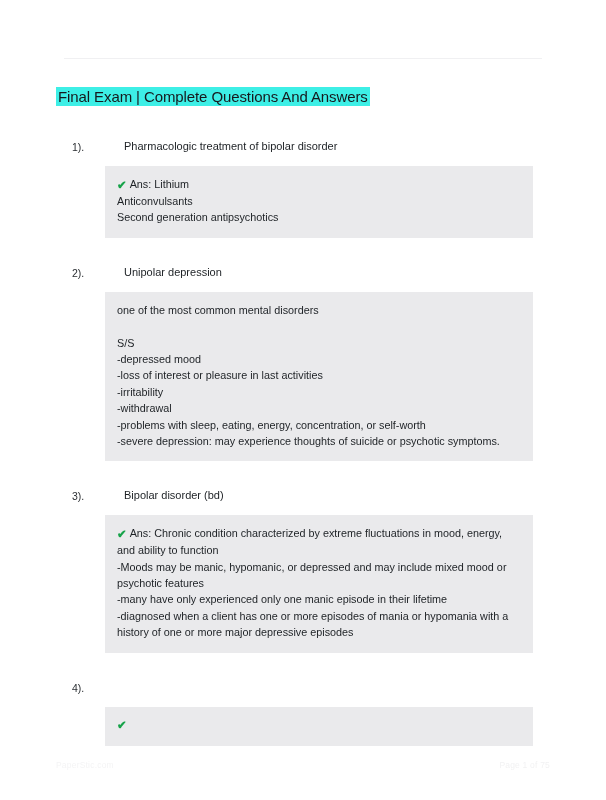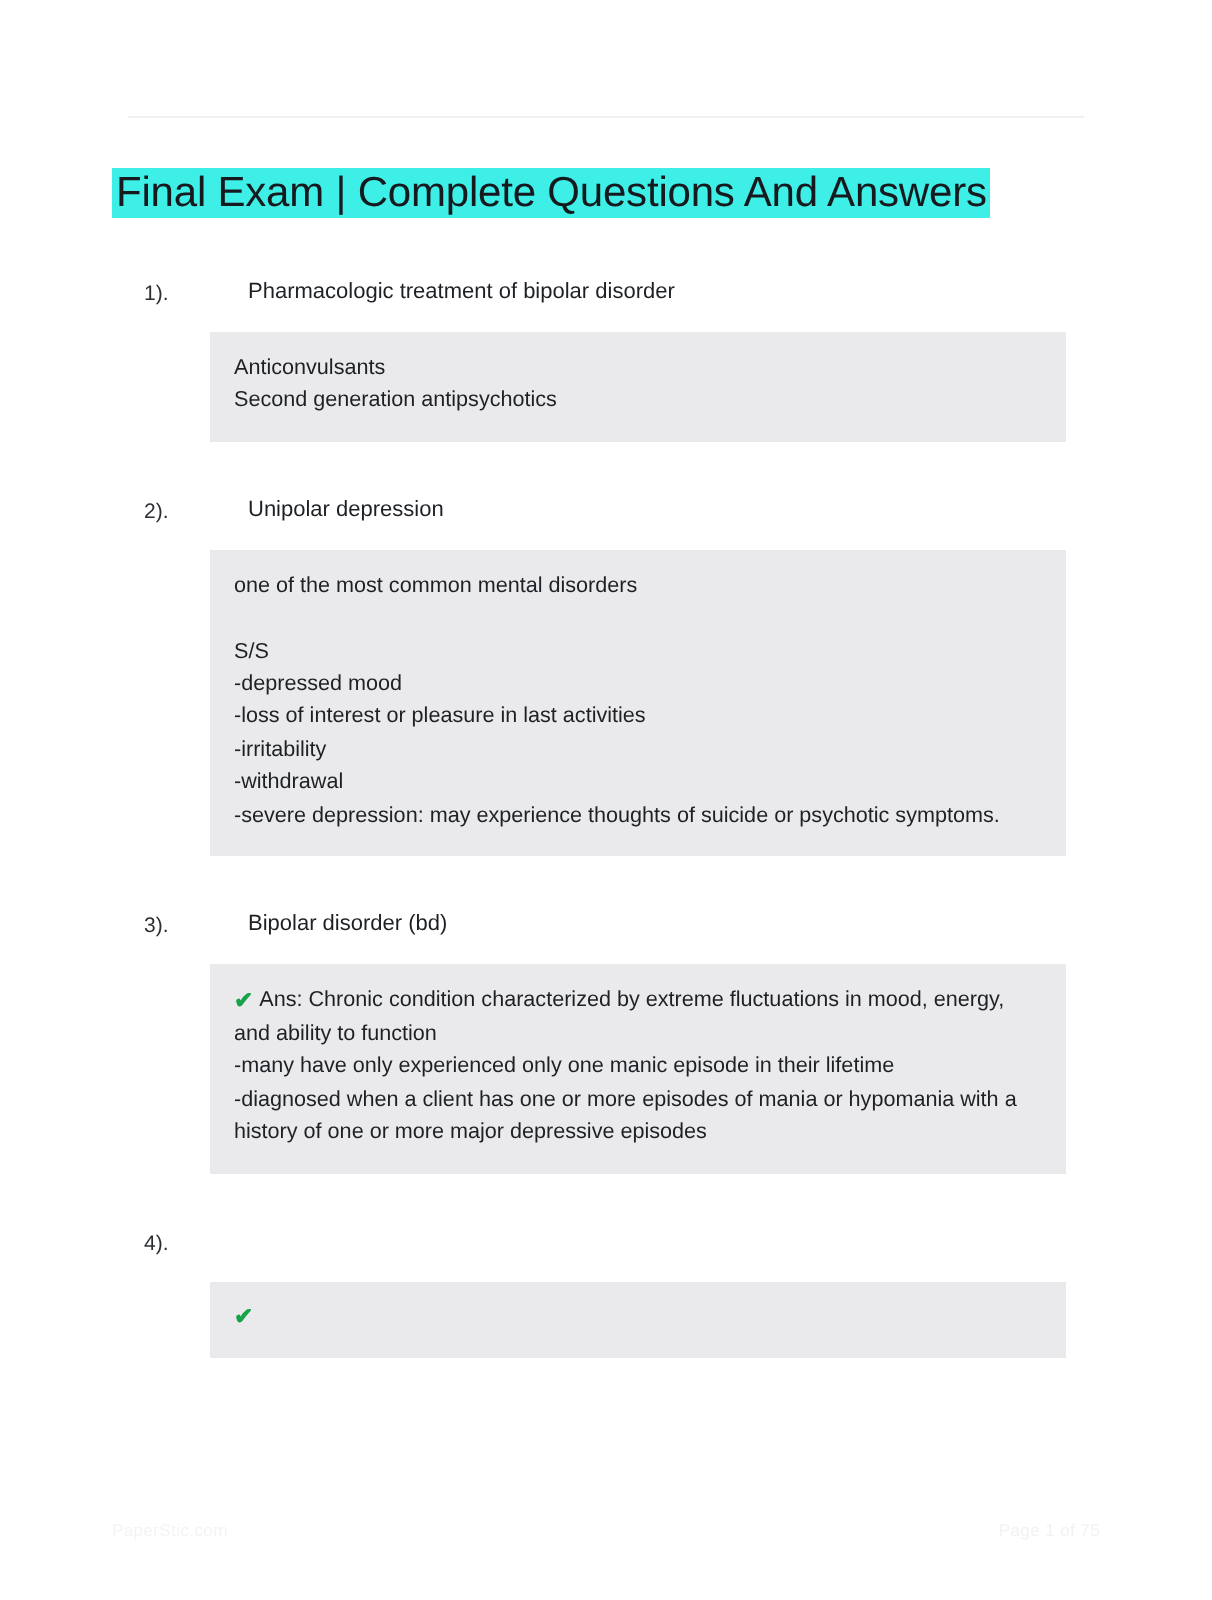--- a/index.html
+++ b/index.html
@@ -40,21 +40,21 @@
     top: 0;
     width: 606px;
   }
 
   
   .title-wrap {
     padding: 82px 56px 0 56px;
   }
   .doc-title {
     display: inline;
-    font-size: 21px;
+    font-size: 15px;
     line-height: 30px;
     font-weight: 400;
     color: #16191d;
     background: #3defe6;
     padding: 1px 2px;
     letter-spacing: -0.1px;
     box-decoration-break: clone;
     -webkit-box-decoration-break: clone;
   }
 
@@ -152,49 +152,52 @@
       <span class="doc-title">Final Exam | Complete Questions And Answers</span>
     </div>
 
     <div class="qa-list">
         <div class="qa-item">
           <div class="q-row">
             <div class="q-num">1).</div>
             <div class="q-text">Pharmacologic treatment of bipolar disorder</div>
           </div>
           <div class="ans-box">
+            <div class="ans-line"><span class="check">✔</span><span>Ans: Lithium</span></div>
             <div class="ans-line">Anticonvulsants</div>
             <div class="ans-line">Second generation antipsychotics</div>
           </div>
         </div>
         <div class="qa-gap"></div>
         <div class="qa-item">
           <div class="q-row">
             <div class="q-num">2).</div>
             <div class="q-text">Unipolar depression</div>
           </div>
           <div class="ans-box">
             <div class="ans-line">one of the most common mental disorders</div>
             <div class="ans-line blank"></div>
             <div class="ans-line">S/S</div>
             <div class="ans-line">-depressed mood</div>
             <div class="ans-line">-loss of interest or pleasure in last activities</div>
             <div class="ans-line">-irritability</div>
             <div class="ans-line">-withdrawal</div>
+            <div class="ans-line">-problems with sleep, eating, energy, concentration, or self-worth</div>
             <div class="ans-line">-severe depression: may experience thoughts of suicide or psychotic symptoms.</div>
           </div>
         </div>
         <div class="qa-gap"></div>
         <div class="qa-item">
           <div class="q-row">
             <div class="q-num">3).</div>
             <div class="q-text">Bipolar disorder (bd)</div>
           </div>
           <div class="ans-box">
             <div class="ans-line"><span class="check">✔</span><span>Ans: Chronic condition characterized by extreme fluctuations in mood, energy, and ability to function</span></div>
+            <div class="ans-line">-Moods may be manic, hypomanic, or depressed and may include mixed mood or psychotic features</div>
             <div class="ans-line">-many have only experienced only one manic episode in their lifetime</div>
             <div class="ans-line">-diagnosed when a client has one or more episodes of mania or hypomania with a history of one or more major depressive episodes</div>
           </div>
         </div>
         <div class="qa-gap"></div>
         <div class="qa-item">
           <div class="q-row">
             <div class="q-num">4).</div>
           </div>
           <div class="ans-box">

